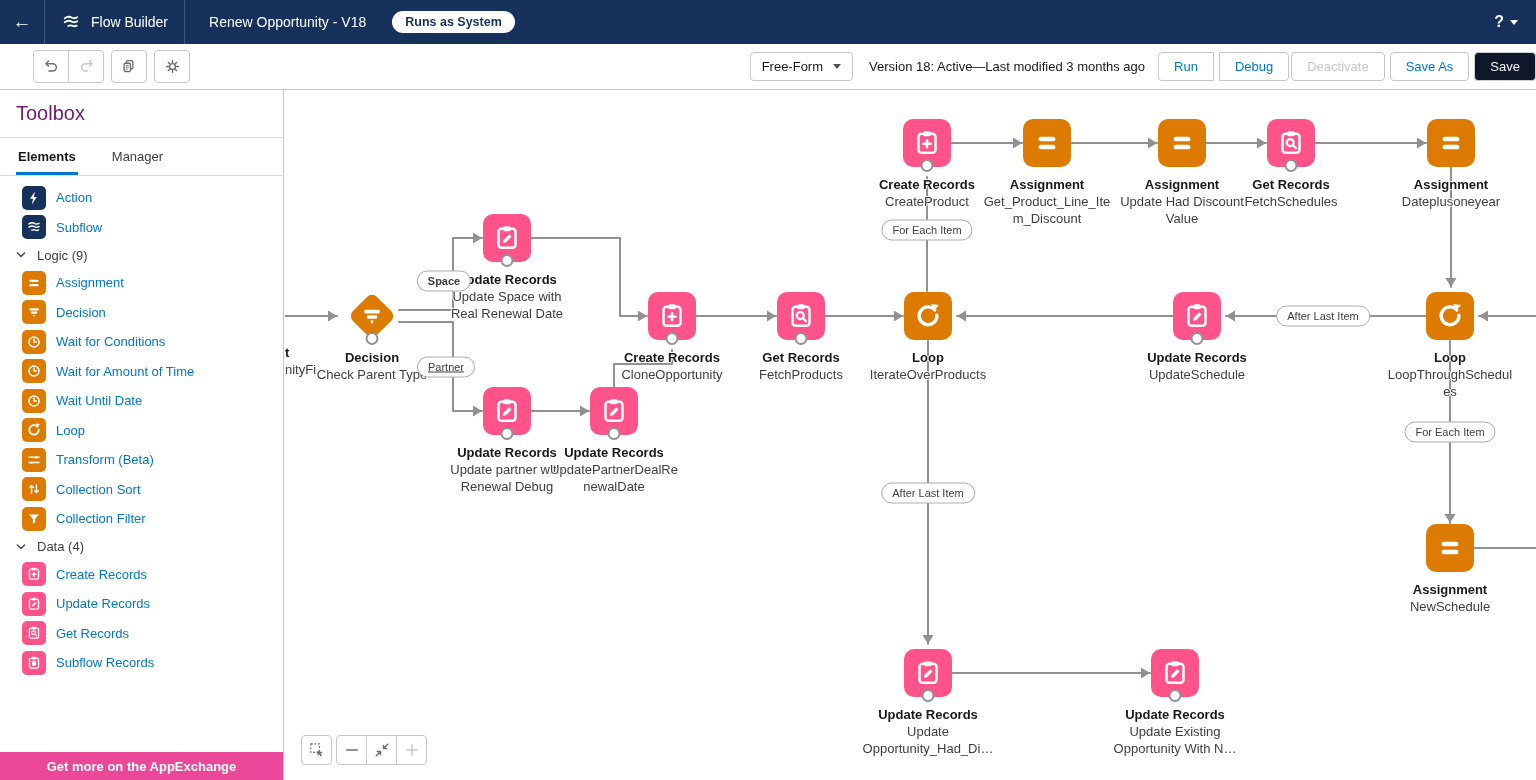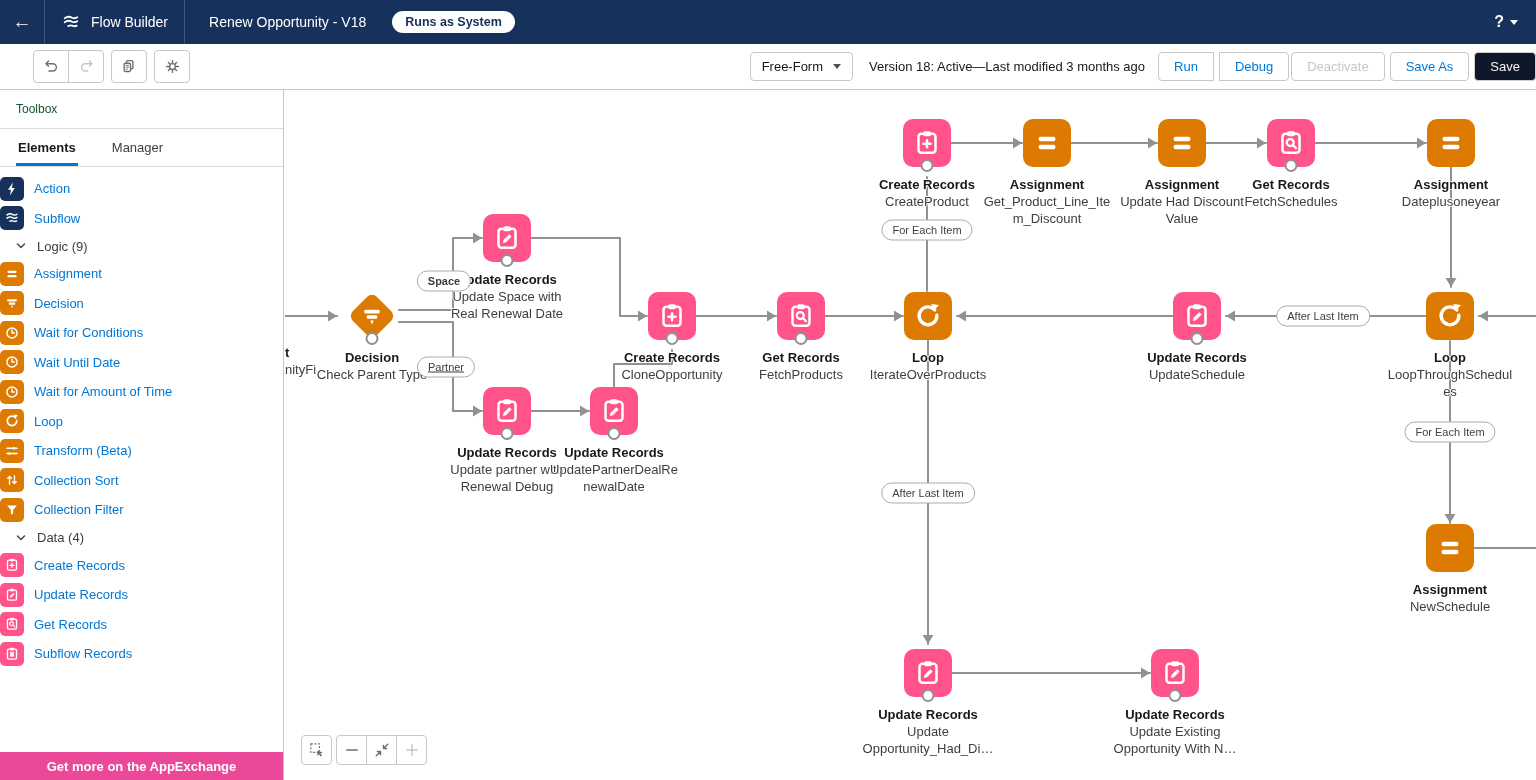--- a/index.html
+++ b/index.html
@@ -34,27 +34,27 @@
   .btn{height:29px;padding:0 15px;border:1px solid #c9c7c5;border-radius:4px;background:#fff;color:#0176D3;font-size:13px;cursor:pointer;white-space:nowrap}
   .btn.is-disabled{color:#c9c7c5;cursor:default}
   .btn.brand-disabled{background:#0f172a;border-color:#d2d0ce;color:#f4f4f4;cursor:default}
   .run-debug{display:flex;margin-right:2px}
   .run-debug .btn:first-child{border-radius:4px 0 0 4px}
   .run-debug .btn:last-child{border-radius:0 4px 4px 0;margin-left:-1px}
   .topbar-right .btn + .btn{margin-left:5px}
 
   
   .sidebar{position:absolute;top:90px;left:0;width:284px;bottom:0;background:#fff;border-right:1px solid #c9c7c5;z-index:5}
-  .tb-title{font-size:12px;color:#14532d;padding:12px 16px 12px;border-bottom:1px solid #dddbda}
+  .tb-title{font-size:20px;color:#701a75;padding:12px 16px 12px;border-bottom:1px solid #dddbda}
   .tabs{display:flex;gap:32px;padding:0 16px;border-bottom:1px solid #dddbda}
   .tab{padding:11px 2px 8px;font-size:13px;color:#3e3e3c;background:none;border:none;border-bottom:3px solid transparent;cursor:pointer}
   .tab.active{font-weight:bold;color:#181818;border-bottom-color:#0176D3}
   .tree{padding-top:7px}
   .sec{display:flex;align-items:center;gap:10px;padding-left:15px;height:26px;font-size:13px;color:#3e3e3c;cursor:pointer}
-  .item{display:flex;align-items:center;gap:10px;height:29.5px;cursor:pointer}
+  .item{display:flex;align-items:center;gap:10px;padding-left:22px;height:29.5px;cursor:pointer}
   .tb-icon{width:24px;height:24px;border-radius:5px;display:flex;align-items:center;justify-content:center;flex:none}
   .item-label{font-size:13px;color:#0176D3}
   .banner{position:absolute;left:0;right:0;bottom:0;height:28px;background:#ec4899;color:#fff;font-size:13px;font-weight:bold;display:flex;align-items:center;justify-content:center;border:none;cursor:pointer}
 
   
   .canvas{position:absolute;left:285px;top:91px;right:0;bottom:0;overflow:hidden;background:#fff}
   #wires{position:absolute;left:0;top:0;z-index:1}
   .node{position:absolute;width:48px;z-index:2}
   .nicon{width:48px;height:48px;border-radius:10px;display:flex;align-items:center;justify-content:center;position:relative}
   .diamond-wrap{width:48px;height:48px;position:relative}
@@ -208,30 +208,30 @@
           </span>
           <span class="item-label">Wait for Conditions</span>
         </div>
         <div class="item">
           <span class="tb-icon" style="background:#DD7A01">
             <svg width="16" height="16" viewBox="0 0 24 24" aria-hidden="true">
               <circle cx="12" cy="12" r="7.6" stroke="#fff" stroke-width="2.2" fill="none"></circle>
               <path d="M12 7.6v4.4h3.6" stroke="#fff" stroke-width="2.2" fill="none" stroke-linecap="round" stroke-linejoin="round"></path>
             </svg>
           </span>
-          <span class="item-label">Wait Until Date</span>
+          <span class="item-label">Wait for Amount of Time</span>
         </div>
         <div class="item">
           <span class="tb-icon" style="background:#DD7A01">
             <svg width="16" height="16" viewBox="0 0 24 24" aria-hidden="true">
               <circle cx="12" cy="12" r="7.6" stroke="#fff" stroke-width="2.2" fill="none"></circle>
               <path d="M12 7.6v4.4h3.6" stroke="#fff" stroke-width="2.2" fill="none" stroke-linecap="round" stroke-linejoin="round"></path>
             </svg>
           </span>
-          <span class="item-label">Wait for Amount of Time</span>
+          <span class="item-label">Wait Until Date</span>
         </div>
         <div class="item">
           <span class="tb-icon" style="background:#DD7A01">
             <svg width="16" height="16" viewBox="0 0 24 24" aria-hidden="true">
               <path d="M17.4 7.2A7.1 7.1 0 1 0 19.1 11.4" stroke="#fff" stroke-width="2.7" fill="none" stroke-linecap="round"></path>
               <path d="M14.6 2.3l6.2.8-4 4.6z" fill="#fff"></path>
             </svg>
           </span>
           <span class="item-label">Loop</span>
         </div>

